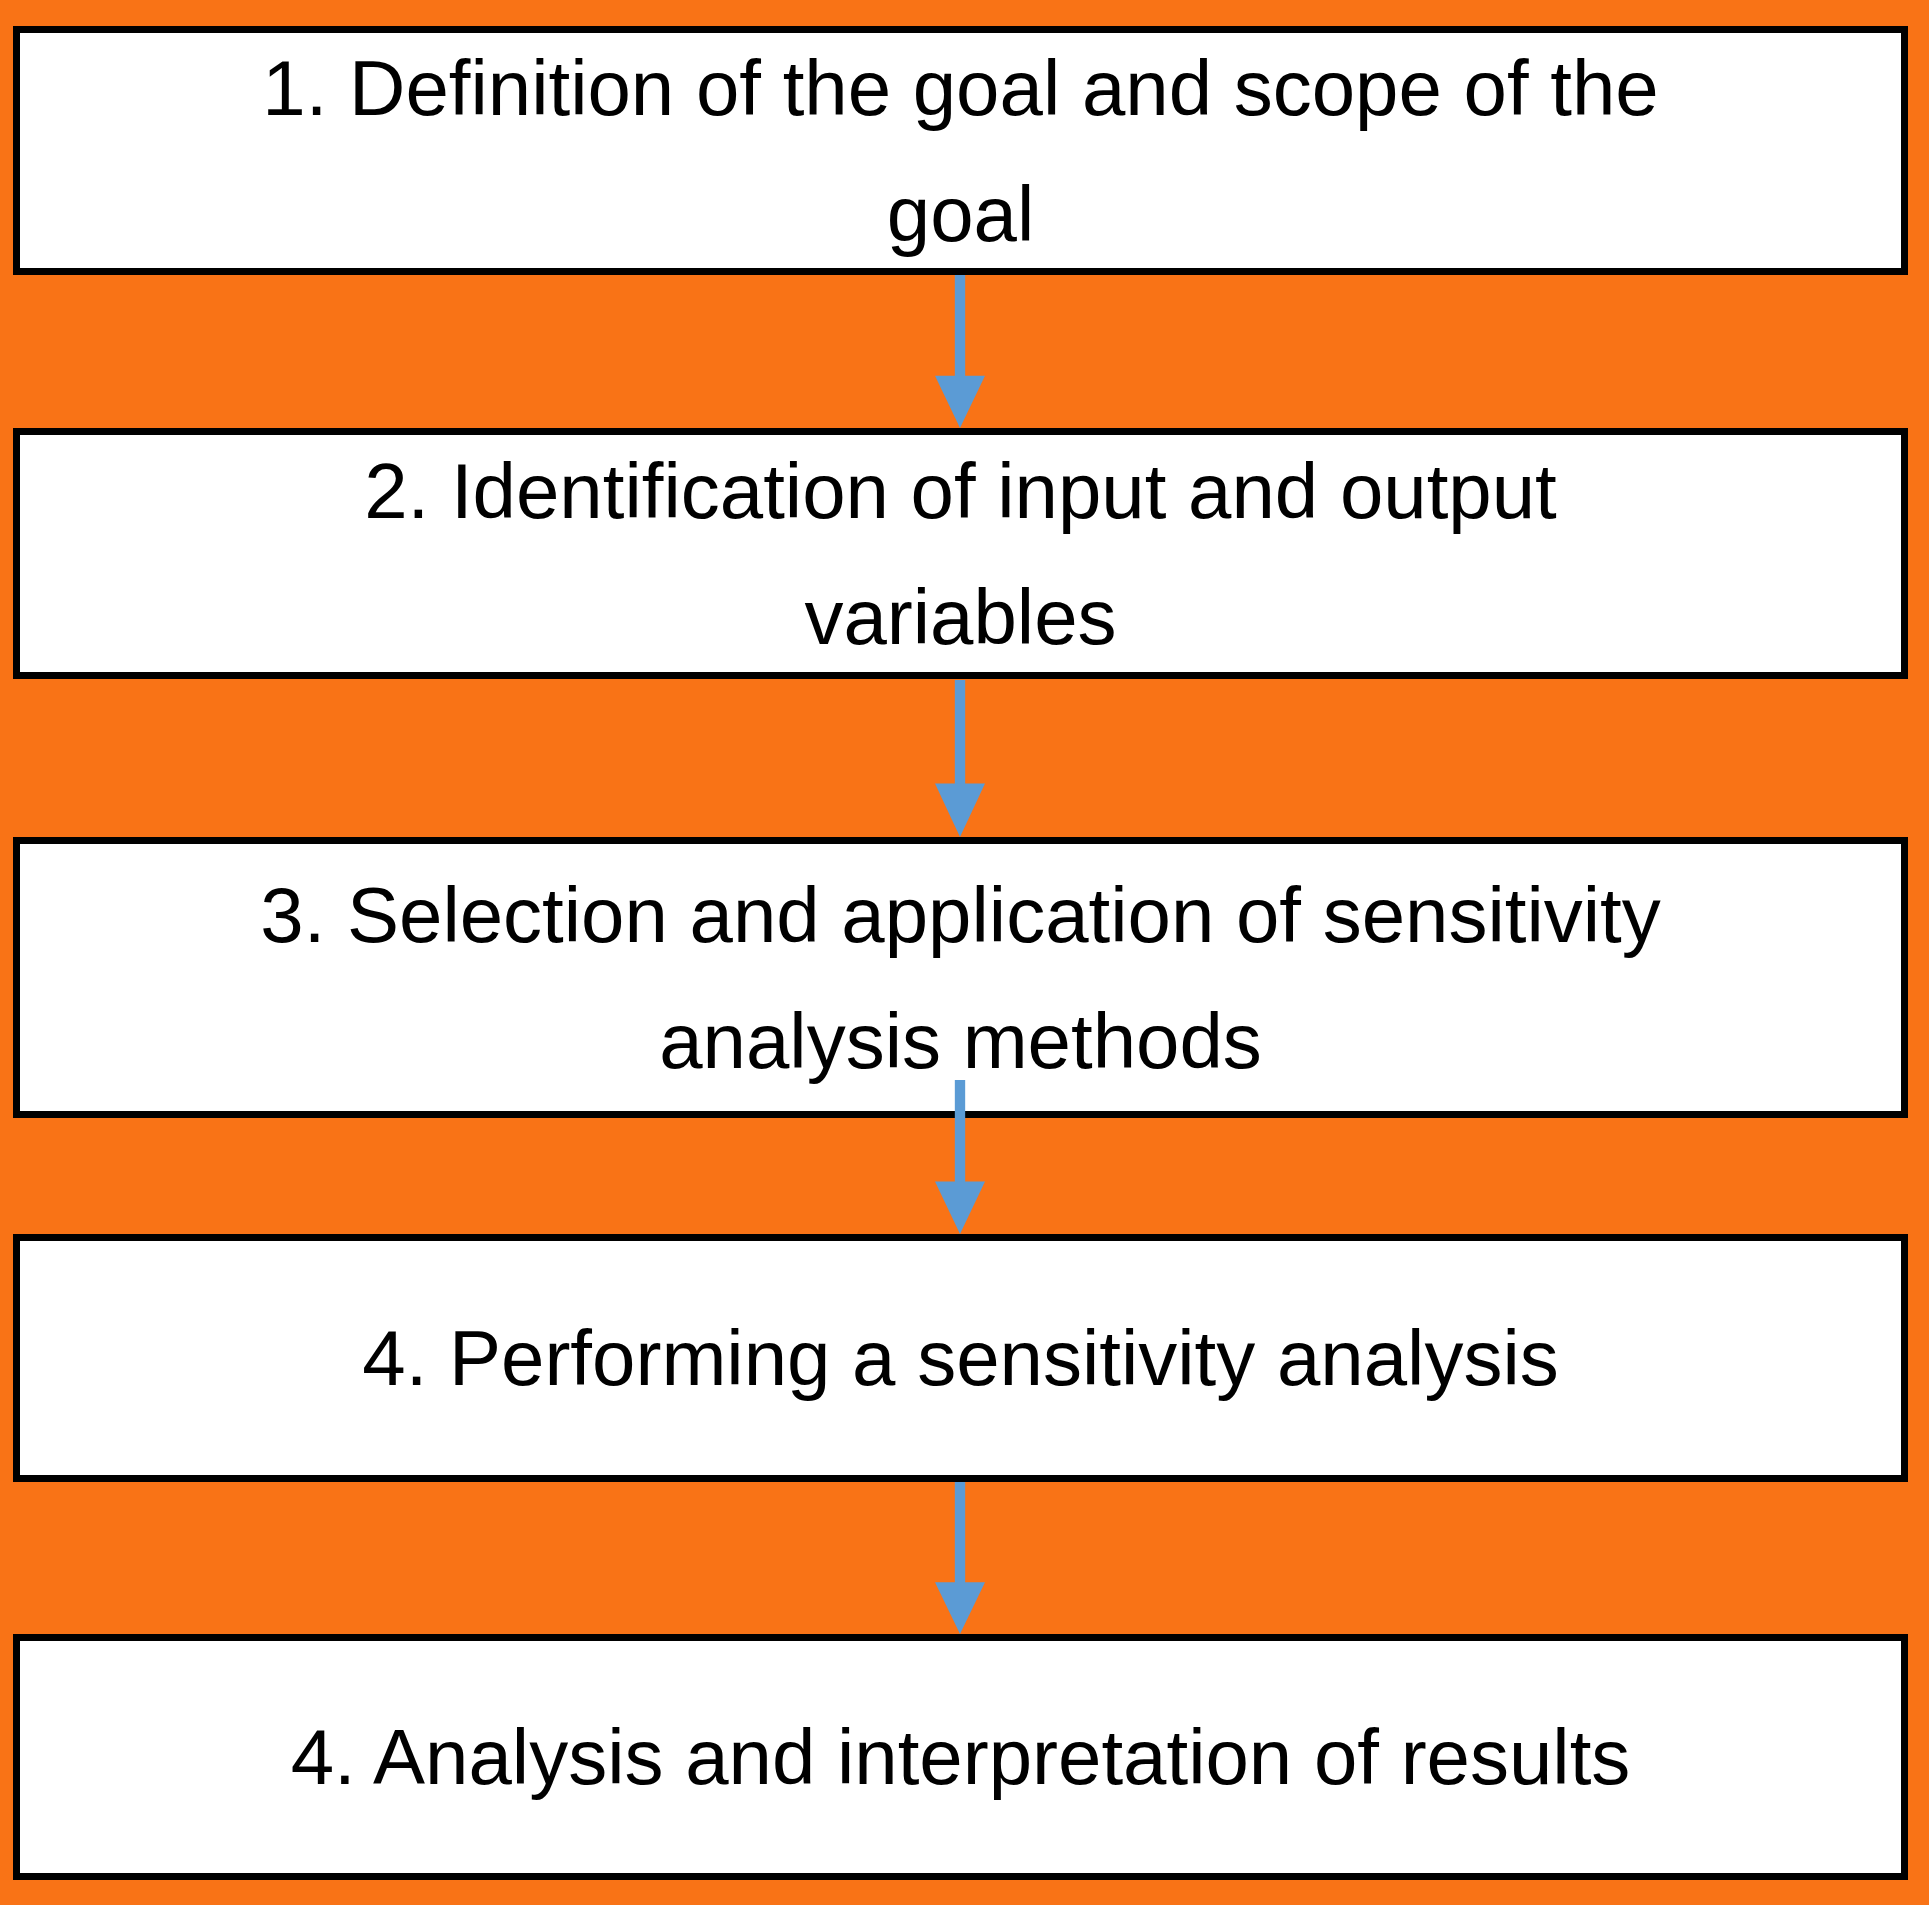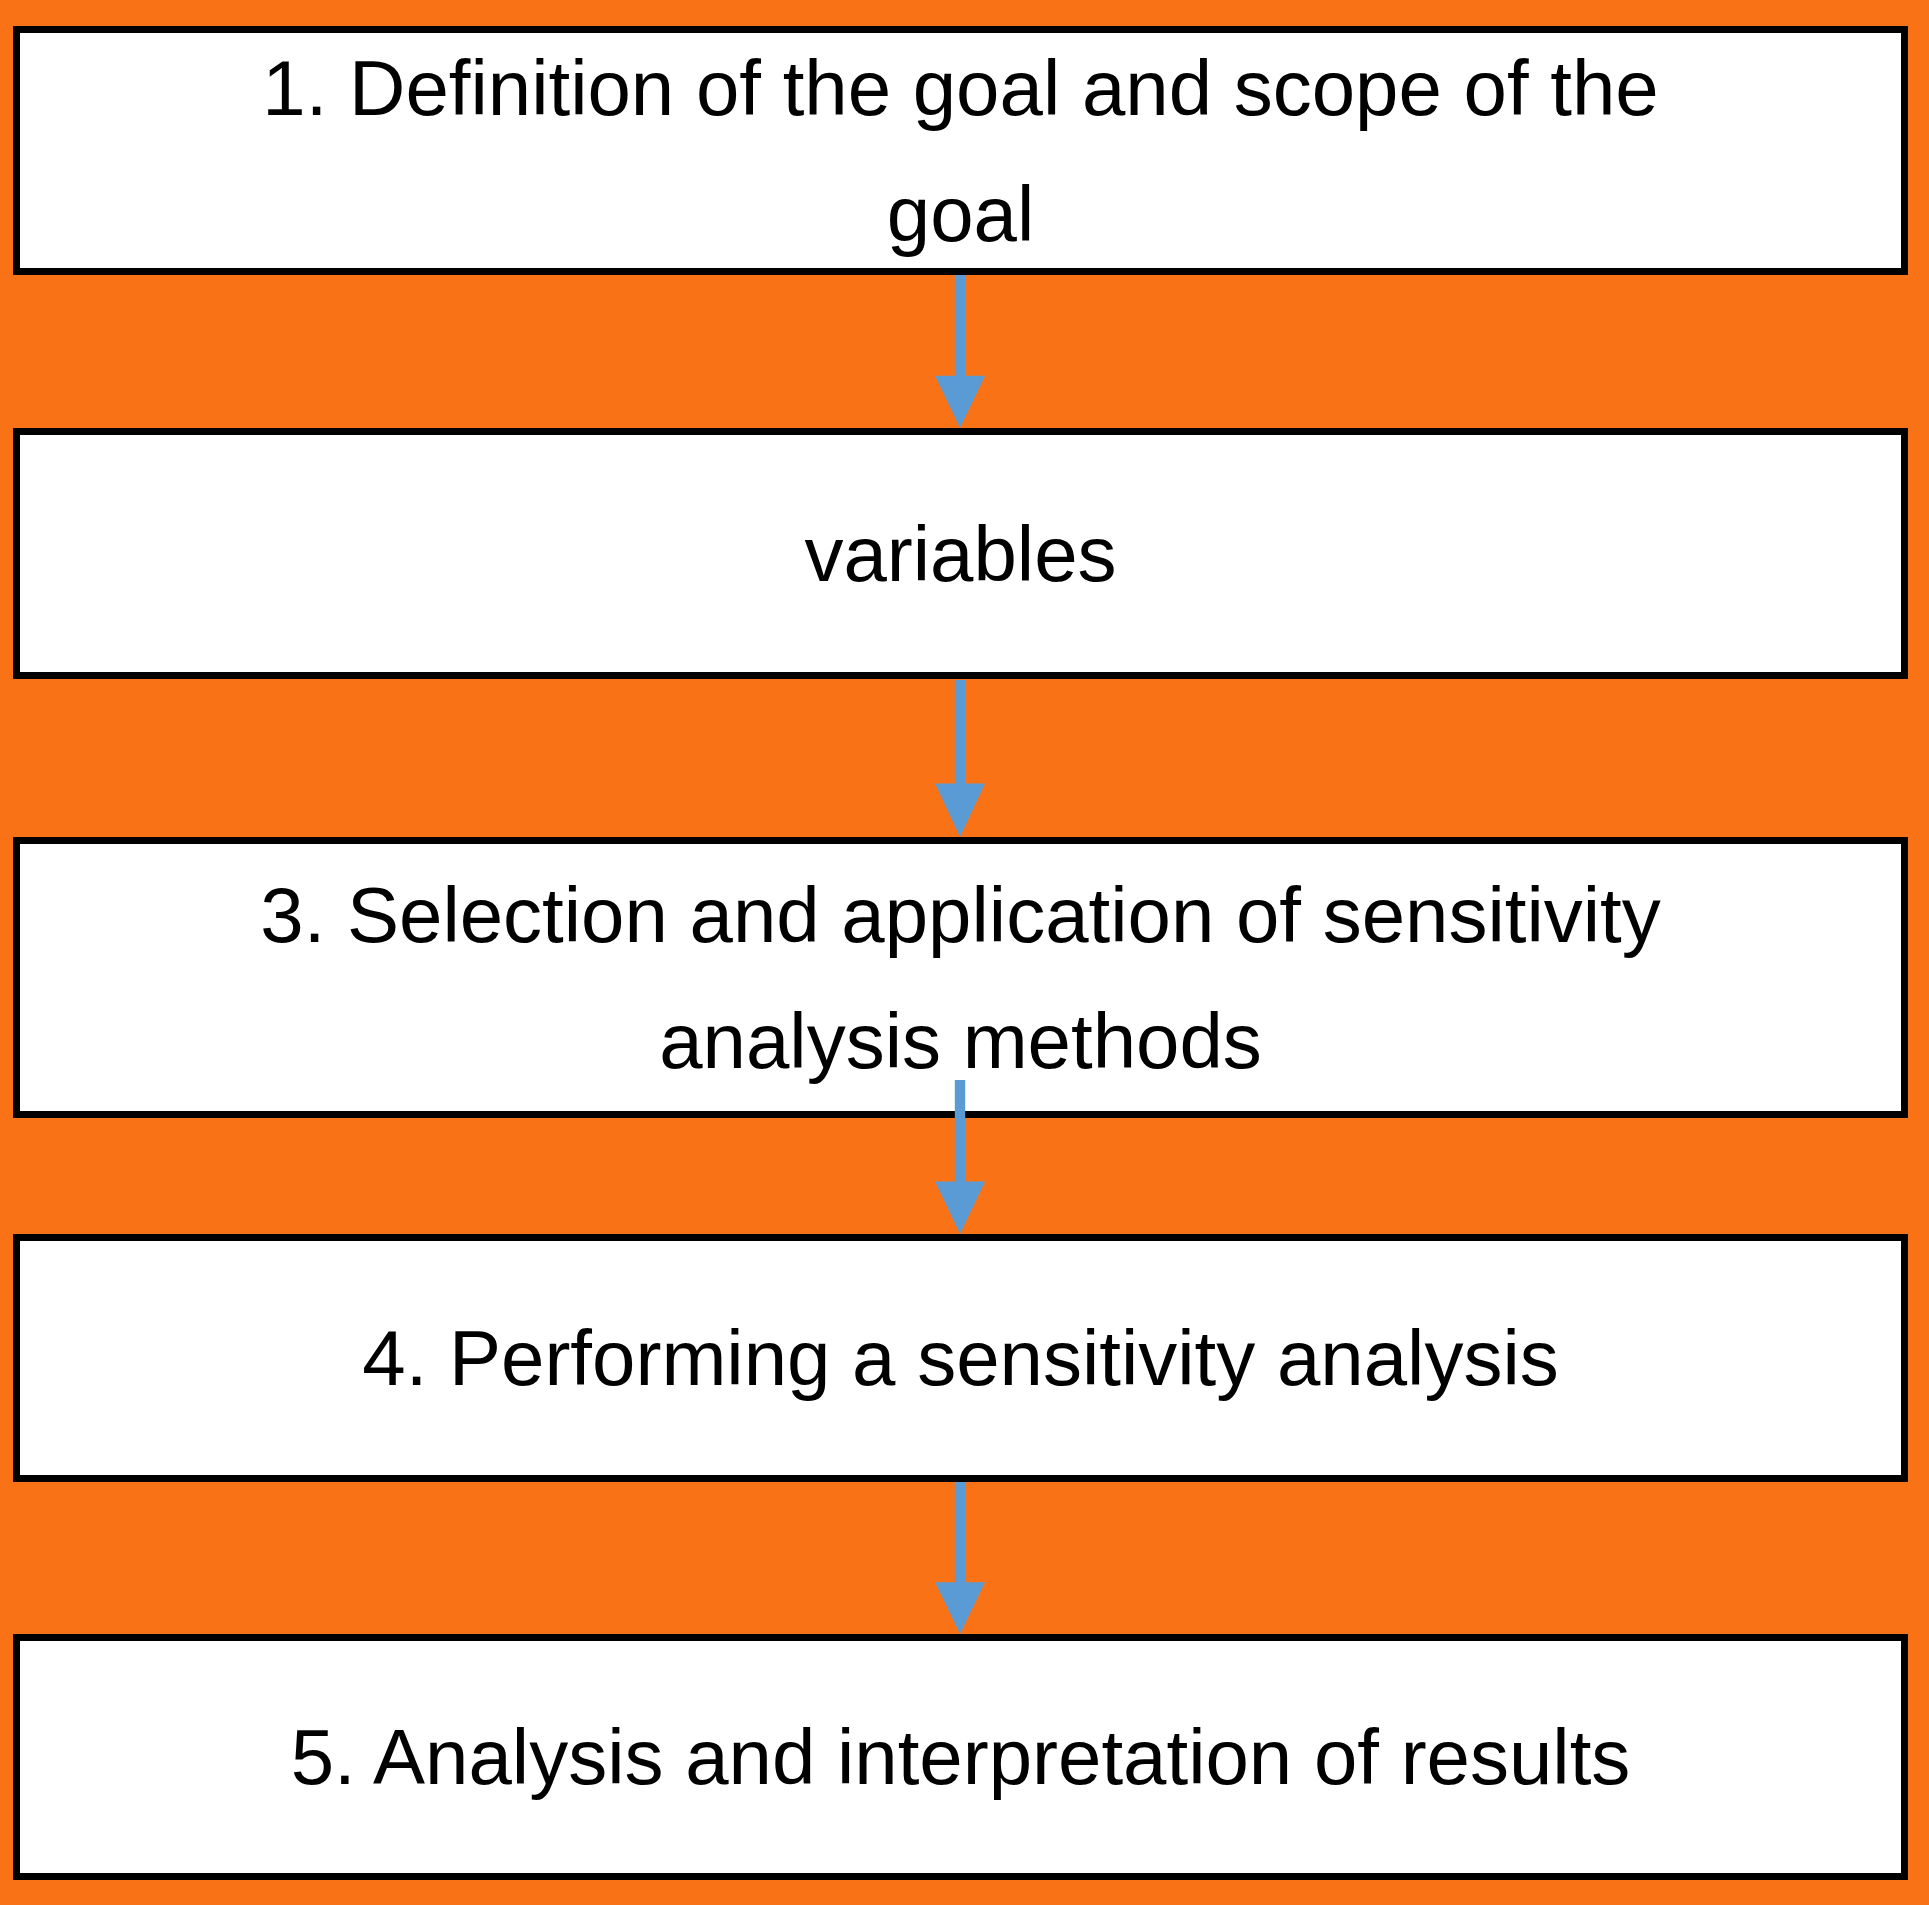--- a/index.html
+++ b/index.html
@@ -62,20 +62,21 @@
   </div>
 
   <div class="flow-arrow arrow-1">
     <svg viewBox="0 0 58 176" preserveAspectRatio="none" aria-hidden="true">
       <rect x="23" y="0" width="12" height="122" fill="#5B9BD5"></rect>
       <polygon points="0,116 58,116 29,176" fill="#5B9BD5"></polygon>
     </svg>
   </div>
 
   <div class="flow-box box-2">
+    <span class="line">2. Identification of input and output</span>
     <span class="line">variables</span>
   </div>
 
   <div class="flow-arrow arrow-2">
     <svg viewBox="0 0 58 176" preserveAspectRatio="none" aria-hidden="true">
       <rect x="23" y="0" width="12" height="122" fill="#5B9BD5"></rect>
       <polygon points="0,116 58,116 29,176" fill="#5B9BD5"></polygon>
     </svg>
   </div>
 
@@ -96,17 +97,17 @@
   </div>
 
   <div class="flow-arrow arrow-4">
     <svg viewBox="0 0 58 176" preserveAspectRatio="none" aria-hidden="true">
       <rect x="23" y="0" width="12" height="122" fill="#5B9BD5"></rect>
       <polygon points="0,116 58,116 29,176" fill="#5B9BD5"></polygon>
     </svg>
   </div>
 
   <div class="flow-box box-5">
-    <span class="line">5. Analysis and interpretation of results</span>
+    <span class="line">4. Analysis and interpretation of results</span>
   </div>
 
 </div>
 
 
 </body></html>

